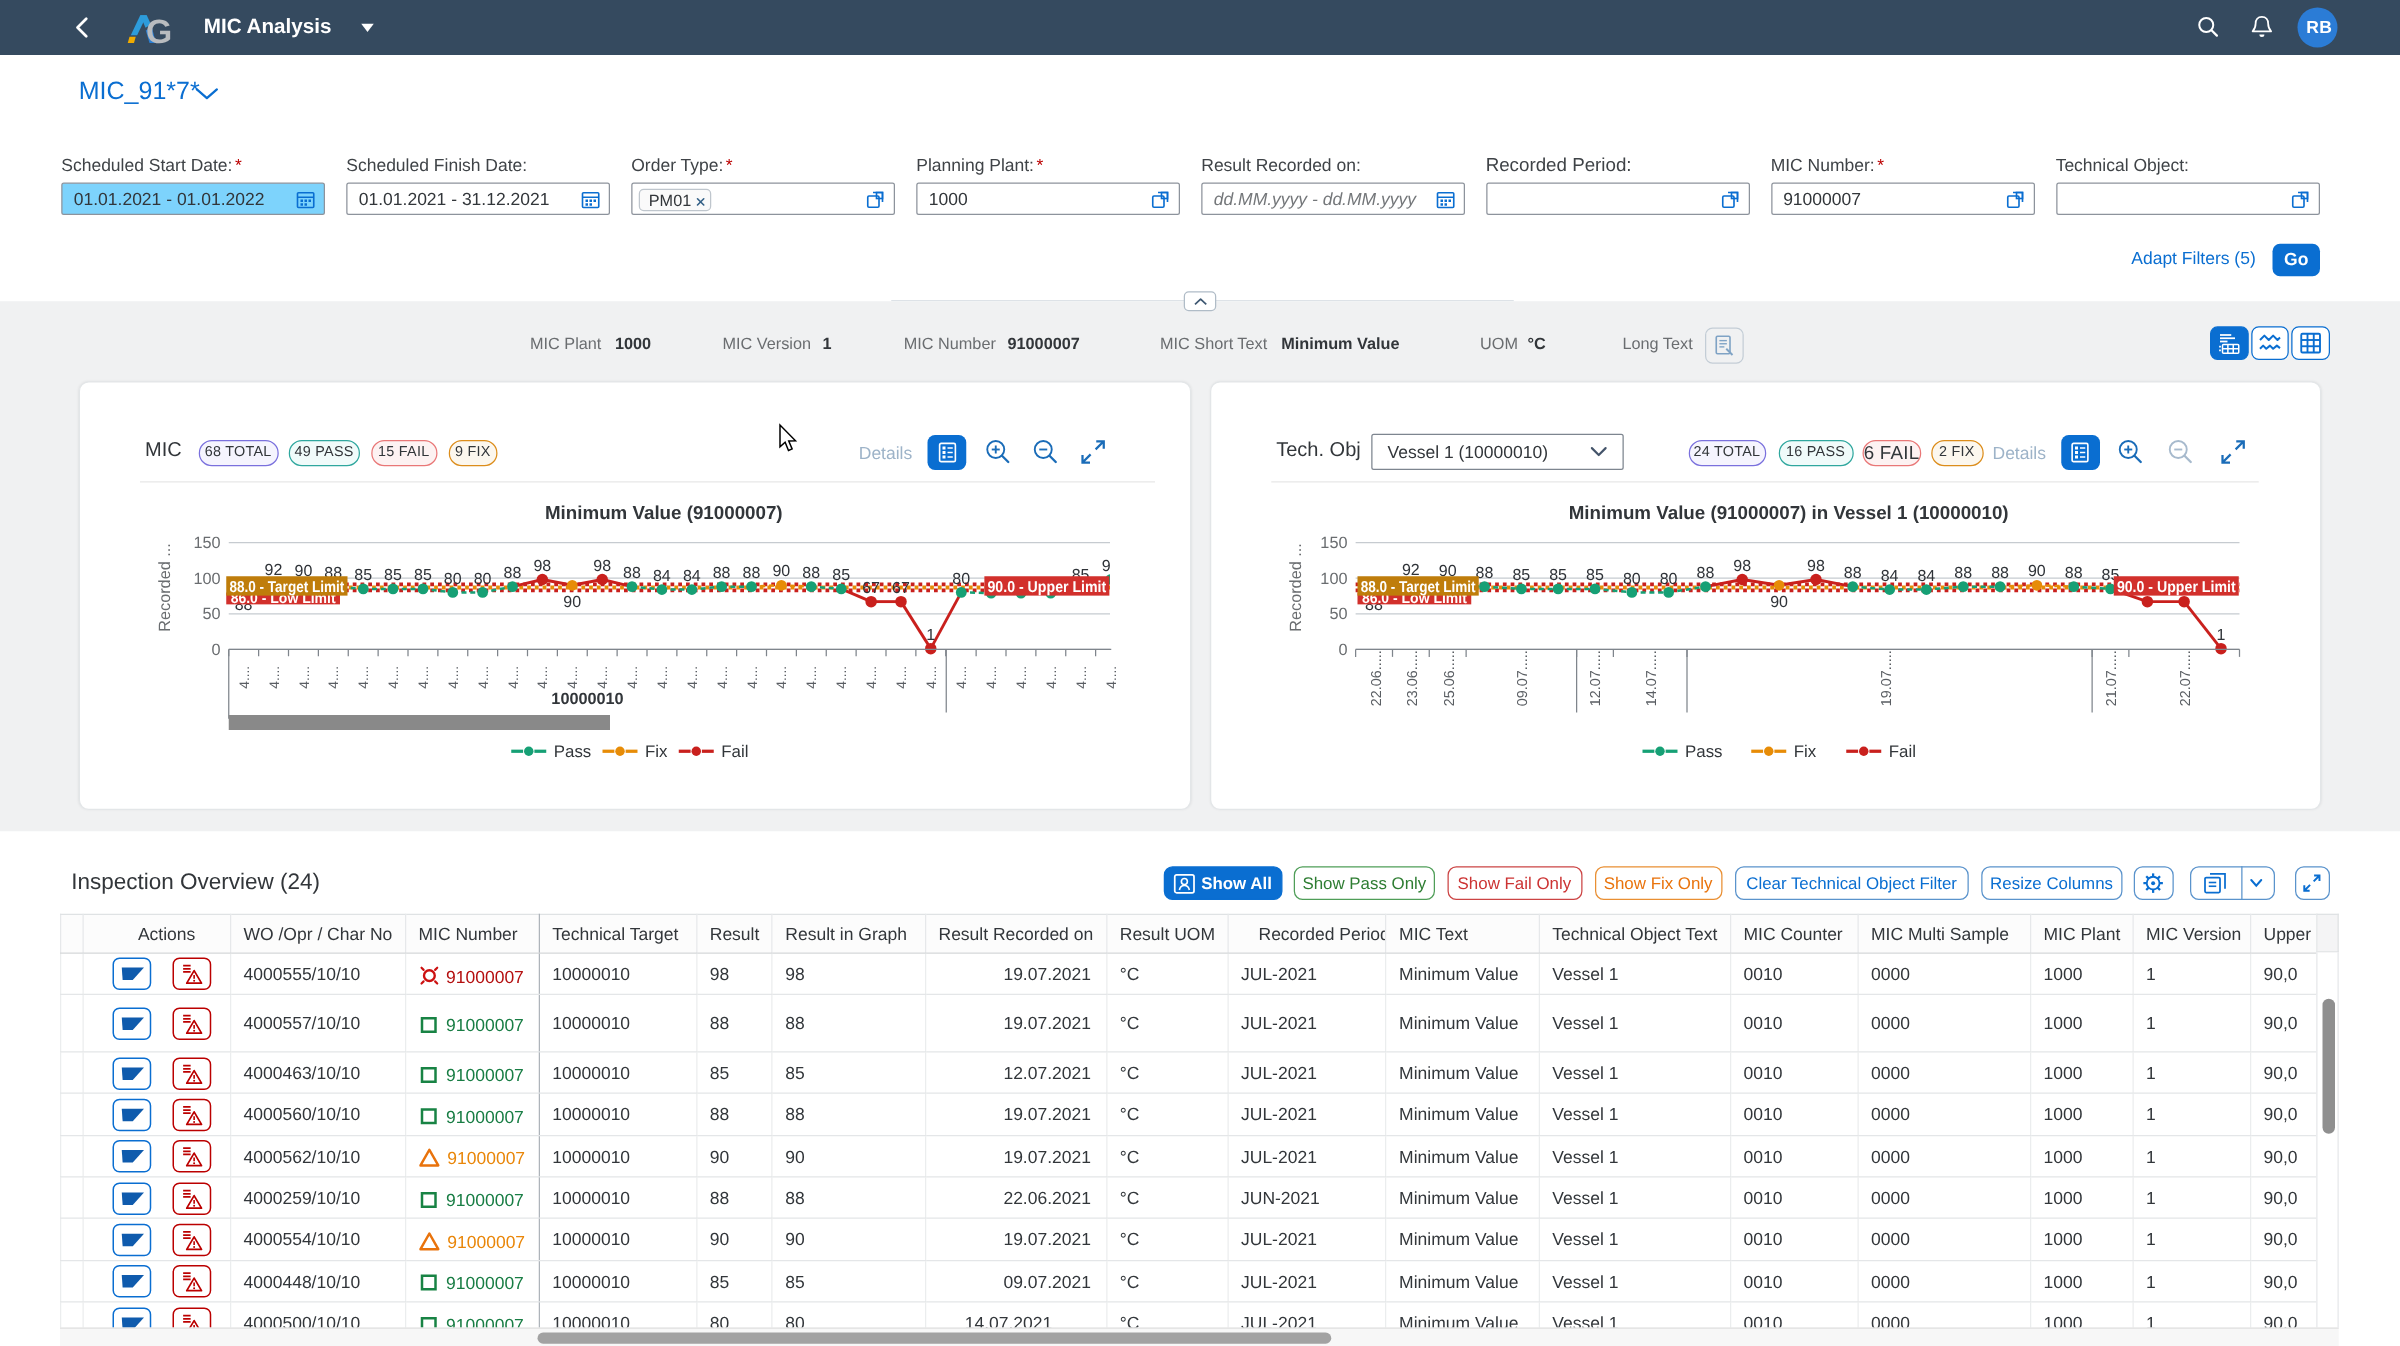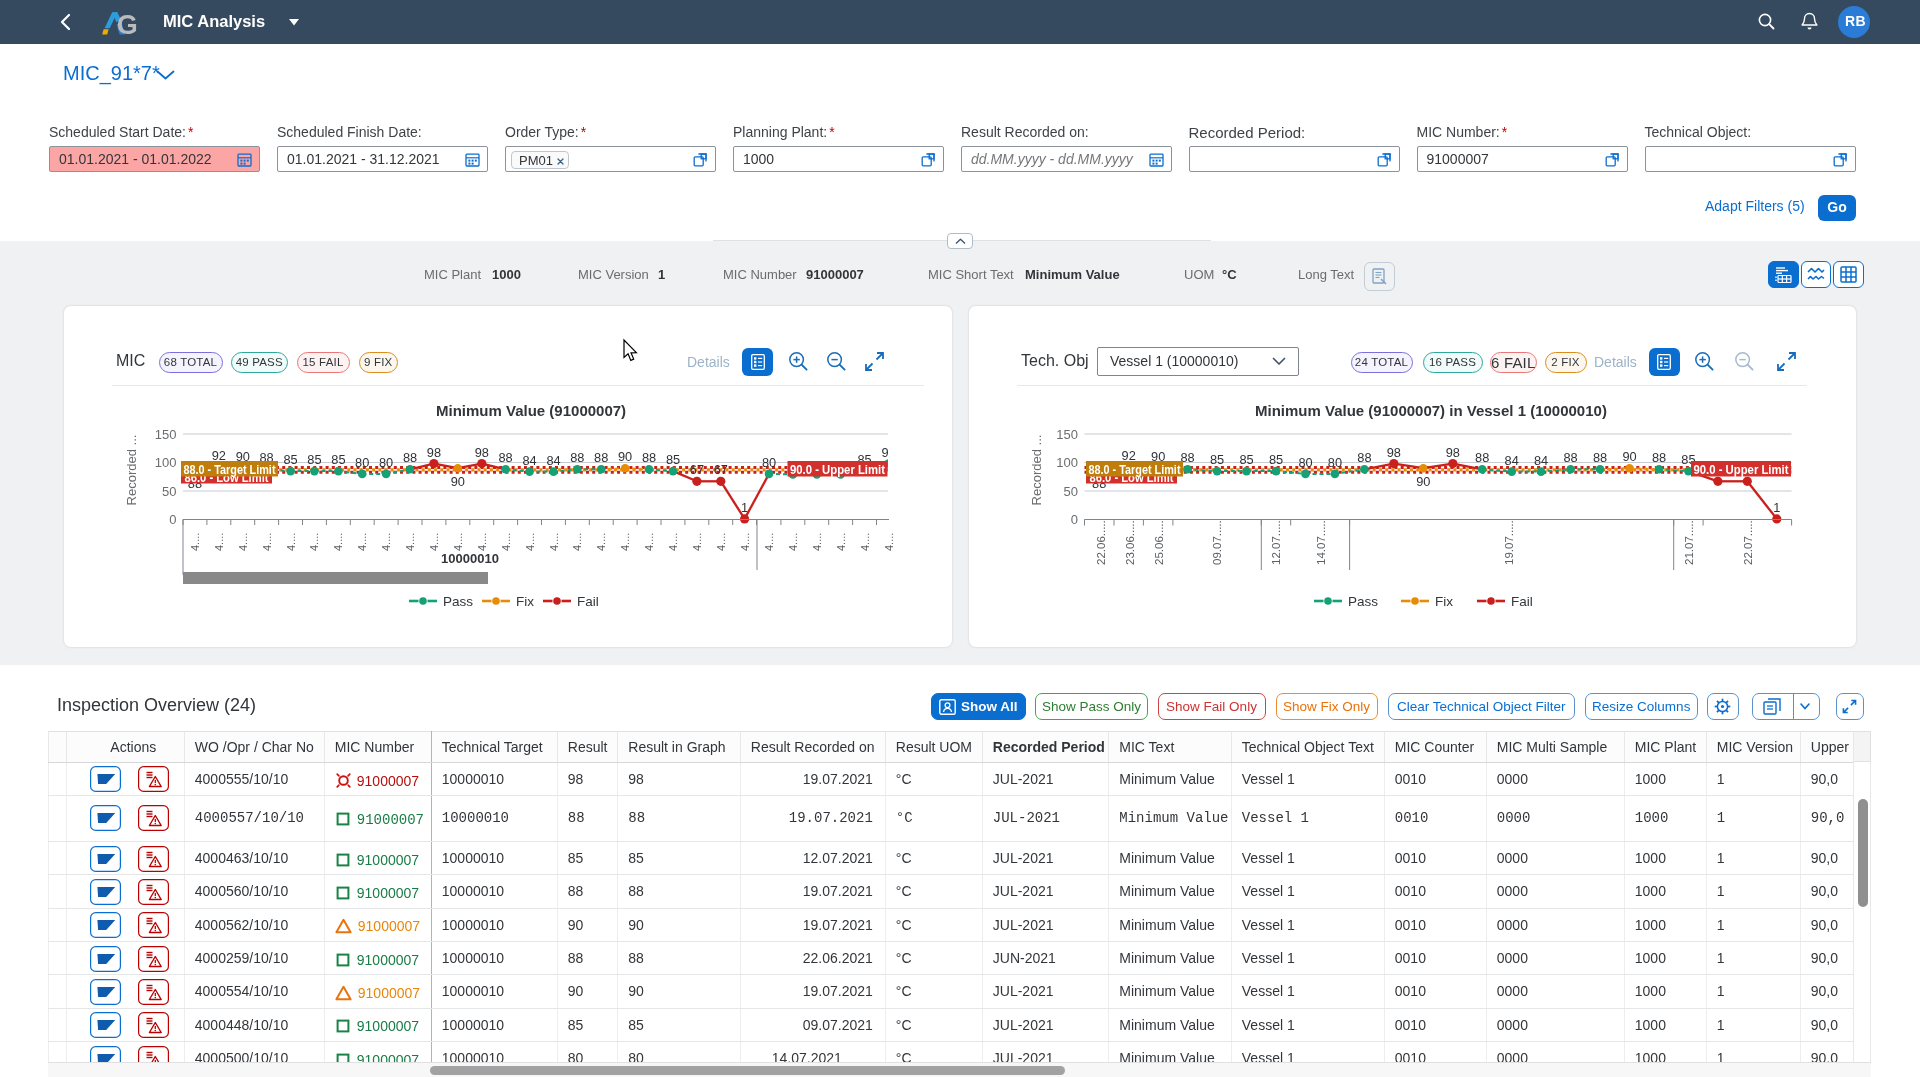--- a/index.html
+++ b/index.html
@@ -32,21 +32,21 @@
     <path d="M8.5 1.5 c3.4 0 5 2.6 5 5.2 c0 3.6 1.4 5.2 2.4 6.3 l-14.8 0 c1 -1.1 2.4 -2.7 2.4 -6.3 c0 -2.6 1.6 -5.2 5 -5.2 z" fill="none" stroke="#fff" stroke-width="1.4" stroke-linejoin="round"></path>
     <path d="M6.5 15.5 a2 2 0 0 0 4 0" fill="#fff"></path>
   </svg>
 <div class="abs" style="left:1838px;top:6px;width:32px;height:32px;background:#2b7cd6;border-radius:50%;"></div>
 <div class="abs" style="left:1845px;top:13px;white-space:nowrap;color:#fff;font-size:14px;font-weight:700;letter-spacing:0.3px;">RB</div>
 <div class="abs" style="left:63px;top:62px;white-space:nowrap;color:#0a6ed1;font-size:20px;">MIC_91*7*</div>
 <svg style="left:156px;top:70px" width="19" height="10" viewBox="0 0 19 10">
     <path d="M1.5 1.5 L9.5 8.5 L17.5 1.5" fill="none" stroke="#0a6ed1" stroke-width="1.8" stroke-linecap="round" stroke-linejoin="round"></path>
   </svg>
 <div class="abs" style="left:49px;top:124px;white-space:nowrap;font-size:14px;color:#3f4347;">Scheduled Start Date:<span style="color:#b00;margin-left:2px;">*</span></div>
-<div class="abs" style="left:49px;top:146px;width:211px;height:26px;border:1px solid #8d939c;border-radius:2px;background:#fca5a5;">
+<div class="abs" style="left:49px;top:146px;width:211px;height:26px;border:1px solid #8d939c;border-radius:2px;background:#7dd3fc;">
     <div class="abs" style="left:0;top:0;right:24px;height:24px;overflow:hidden;font-size:14px;color:#32363a;line-height:24px;padding-left:9px;">01.01.2021 - 01.01.2022</div>
     <svg style="position:absolute;right:7px;top:5px" width="15" height="15" viewBox="0 0 15 15">
       <rect x="1" y="2.2" width="13" height="11.8" rx="0.8" fill="none" stroke="#0a6ed1" stroke-width="1.3"></rect>
       <line x1="1" y1="5.8" x2="14" y2="5.8" stroke="#0a6ed1" stroke-width="1.2"></line>
       <rect x="3.4" y="7.6" width="2" height="2" fill="#0a6ed1"></rect>
       <rect x="6.6" y="7.6" width="2" height="2" fill="#0a6ed1"></rect>
       <rect x="9.8" y="7.6" width="2" height="2" fill="#0a6ed1"></rect>
       <rect x="3.4" y="10.6" width="2" height="2" fill="#0a6ed1"></rect>
       <rect x="6.6" y="10.6" width="2" height="2" fill="#0a6ed1"></rect>
     </svg>
@@ -637,21 +637,21 @@
       <tr style="height:30.5px;background:#fcfcfc;">
         <th style="font-weight:400;text-align:left;padding-left:10px;padding-right:12px;border:1px solid #e6e8ea;border-right:1px solid #e6e8ea;border-top:1px solid #dfe2e4;border-bottom:1px solid #d5d7d9;overflow:hidden;white-space:nowrap;"></th>
         <th style="font-weight:400;text-align:center;padding-left:16px;border:1px solid #e6e8ea;border-right:1px solid #e6e8ea;border-top:1px solid #dfe2e4;border-bottom:1px solid #d5d7d9;overflow:hidden;white-space:nowrap;">Actions</th>
         <th style="font-weight:400;text-align:left;padding-left:10px;padding-right:12px;border:1px solid #e6e8ea;border-right:1px solid #e6e8ea;border-top:1px solid #dfe2e4;border-bottom:1px solid #d5d7d9;overflow:hidden;white-space:nowrap;">WO /Opr / Char No</th>
         <th style="font-weight:400;text-align:left;padding-left:10px;padding-right:12px;border:1px solid #e6e8ea;border-right:1px solid #aeb4ba;border-top:1px solid #dfe2e4;border-bottom:1px solid #d5d7d9;overflow:hidden;white-space:nowrap;">MIC Number</th>
         <th style="font-weight:400;text-align:left;padding-left:10px;padding-right:12px;border:1px solid #e6e8ea;border-right:1px solid #e6e8ea;border-top:1px solid #dfe2e4;border-bottom:1px solid #d5d7d9;overflow:hidden;white-space:nowrap;">Technical Target</th>
         <th style="font-weight:400;text-align:left;padding-left:10px;padding-right:12px;border:1px solid #e6e8ea;border-right:1px solid #e6e8ea;border-top:1px solid #dfe2e4;border-bottom:1px solid #d5d7d9;overflow:hidden;white-space:nowrap;">Result</th>
         <th style="font-weight:400;text-align:left;padding-left:10px;padding-right:12px;border:1px solid #e6e8ea;border-right:1px solid #e6e8ea;border-top:1px solid #dfe2e4;border-bottom:1px solid #d5d7d9;overflow:hidden;white-space:nowrap;">Result in Graph</th>
         <th style="font-weight:400;text-align:right;padding-left:10px;padding-right:12px;border:1px solid #e6e8ea;border-right:1px solid #e6e8ea;border-top:1px solid #dfe2e4;border-bottom:1px solid #d5d7d9;overflow:hidden;white-space:nowrap;">Result Recorded on</th>
         <th style="font-weight:400;text-align:left;padding-left:10px;padding-right:12px;border:1px solid #e6e8ea;border-right:1px solid #e6e8ea;border-top:1px solid #dfe2e4;border-bottom:1px solid #d5d7d9;overflow:hidden;white-space:nowrap;">Result UOM</th>
-        <th style="font-weight:700;text-align:right;padding-left:10px;padding-right:12px;border:1px solid #e6e8ea;border-right:1px solid #e6e8ea;border-top:1px solid #dfe2e4;border-bottom:1px solid #d5d7d9;overflow:hidden;white-space:nowrap;">Recorded Period</th>
+        <th style="font-weight:400;text-align:right;padding-left:24px;padding-right:12px;border:1px solid #e6e8ea;border-right:1px solid #e6e8ea;border-top:1px solid #dfe2e4;border-bottom:1px solid #d5d7d9;overflow:hidden;white-space:nowrap;">Recorded Period</th>
         <th style="font-weight:400;text-align:left;padding-left:10px;padding-right:12px;border:1px solid #e6e8ea;border-right:1px solid #e6e8ea;border-top:1px solid #dfe2e4;border-bottom:1px solid #d5d7d9;overflow:hidden;white-space:nowrap;">MIC Text</th>
         <th style="font-weight:400;text-align:left;padding-left:10px;padding-right:12px;border:1px solid #e6e8ea;border-right:1px solid #e6e8ea;border-top:1px solid #dfe2e4;border-bottom:1px solid #d5d7d9;overflow:hidden;white-space:nowrap;">Technical Object Text</th>
         <th style="font-weight:400;text-align:left;padding-left:10px;padding-right:12px;border:1px solid #e6e8ea;border-right:1px solid #e6e8ea;border-top:1px solid #dfe2e4;border-bottom:1px solid #d5d7d9;overflow:hidden;white-space:nowrap;">MIC Counter</th>
         <th style="font-weight:400;text-align:left;padding-left:10px;padding-right:12px;border:1px solid #e6e8ea;border-right:1px solid #e6e8ea;border-top:1px solid #dfe2e4;border-bottom:1px solid #d5d7d9;overflow:hidden;white-space:nowrap;">MIC Multi Sample</th>
         <th style="font-weight:400;text-align:left;padding-left:10px;padding-right:12px;border:1px solid #e6e8ea;border-right:1px solid #e6e8ea;border-top:1px solid #dfe2e4;border-bottom:1px solid #d5d7d9;overflow:hidden;white-space:nowrap;">MIC Plant</th>
         <th style="font-weight:400;text-align:left;padding-left:10px;padding-right:12px;border:1px solid #e6e8ea;border-right:1px solid #e6e8ea;border-top:1px solid #dfe2e4;border-bottom:1px solid #d5d7d9;overflow:hidden;white-space:nowrap;">MIC Version</th>
         <th style="font-weight:400;text-align:left;padding-left:10px;padding-right:12px;border:1px solid #e6e8ea;border-right:1px solid #e6e8ea;border-top:1px solid #dfe2e4;border-bottom:1px solid #d5d7d9;overflow:hidden;white-space:nowrap;margin-left:36px;">Upper</th>
       </tr>
       <tr style="height:33.35px;">
         <td style="text-align:left;padding-left:10px;padding-right:12px;border:1px solid #ebedee;border-right:1px solid #ebedee;border-bottom:1px solid #e4e6e8;overflow:hidden;white-space:nowrap;"></td>
@@ -686,21 +686,21 @@
         <td style="text-align:left;padding-left:10px;padding-right:12px;border:1px solid #ebedee;border-right:1px solid #ebedee;border-bottom:1px solid #e4e6e8;overflow:hidden;white-space:nowrap;">°C</td>
         <td style="text-align:left;padding-left:10px;padding-right:12px;border:1px solid #ebedee;border-right:1px solid #ebedee;border-bottom:1px solid #e4e6e8;overflow:hidden;white-space:nowrap;">JUL-2021</td>
         <td style="text-align:left;padding-left:10px;padding-right:12px;border:1px solid #ebedee;border-right:1px solid #ebedee;border-bottom:1px solid #e4e6e8;overflow:hidden;white-space:nowrap;">Minimum Value</td>
         <td style="text-align:left;padding-left:10px;padding-right:12px;border:1px solid #ebedee;border-right:1px solid #ebedee;border-bottom:1px solid #e4e6e8;overflow:hidden;white-space:nowrap;">Vessel 1</td>
         <td style="text-align:left;padding-left:10px;padding-right:12px;border:1px solid #ebedee;border-right:1px solid #ebedee;border-bottom:1px solid #e4e6e8;overflow:hidden;white-space:nowrap;">0010</td>
         <td style="text-align:left;padding-left:10px;padding-right:12px;border:1px solid #ebedee;border-right:1px solid #ebedee;border-bottom:1px solid #e4e6e8;overflow:hidden;white-space:nowrap;">0000</td>
         <td style="text-align:left;padding-left:10px;padding-right:12px;border:1px solid #ebedee;border-right:1px solid #ebedee;border-bottom:1px solid #e4e6e8;overflow:hidden;white-space:nowrap;">1000</td>
         <td style="text-align:left;padding-left:10px;padding-right:12px;border:1px solid #ebedee;border-right:1px solid #ebedee;border-bottom:1px solid #e4e6e8;overflow:hidden;white-space:nowrap;">1</td>
         <td style="text-align:left;padding-left:10px;padding-right:12px;border:1px solid #ebedee;border-right:1px solid #ebedee;border-bottom:1px solid #e4e6e8;overflow:hidden;white-space:nowrap;">90,0</td>
       </tr>
-      <tr style="height:46px;font-family:Liberation Mono, monospace;">
+      <tr style="height:46px;">
         <td style="text-align:left;padding-left:10px;padding-right:12px;border:1px solid #ebedee;border-right:1px solid #ebedee;border-bottom:1px solid #e4e6e8;overflow:hidden;white-space:nowrap;"></td>
         <td style="text-align:center;border:1px solid #ebedee;border-right:1px solid #ebedee;border-bottom:1px solid #e4e6e8;overflow:hidden;white-space:nowrap;"><span style="display:inline-block;width:8px;"></span><span style="display:inline-block;position:relative;top:2px;"><svg width="31" height="26" viewBox="0 0 31 26">
               <rect x="0.6" y="0.6" width="29.8" height="24.8" rx="5" fill="#fff" stroke="#0a6ed1" stroke-width="1.2"></rect>
               <polygon points="7.4,8 25.2,8 16.2,17.9 8.1,17.9" fill="#0f5bad"></polygon>
             </svg></span><span style="display:inline-block;width:17px;"></span><span style="display:inline-block;position:relative;top:2px;"><svg width="31" height="26" viewBox="0 0 31 26">
               <rect x="0.6" y="0.6" width="29.8" height="24.8" rx="5" fill="#fff" stroke="#bb0000" stroke-width="1.2"></rect>
 <g stroke="#bb0000" stroke-width="1.4">
                 <line x1="8.5" y1="6.5" x2="14.5" y2="6.5"></line>
                 <line x1="8.5" y1="9" x2="14.5" y2="9"></line>
                 <line x1="8.5" y1="11.5" x2="14.5" y2="11.5"></line>

